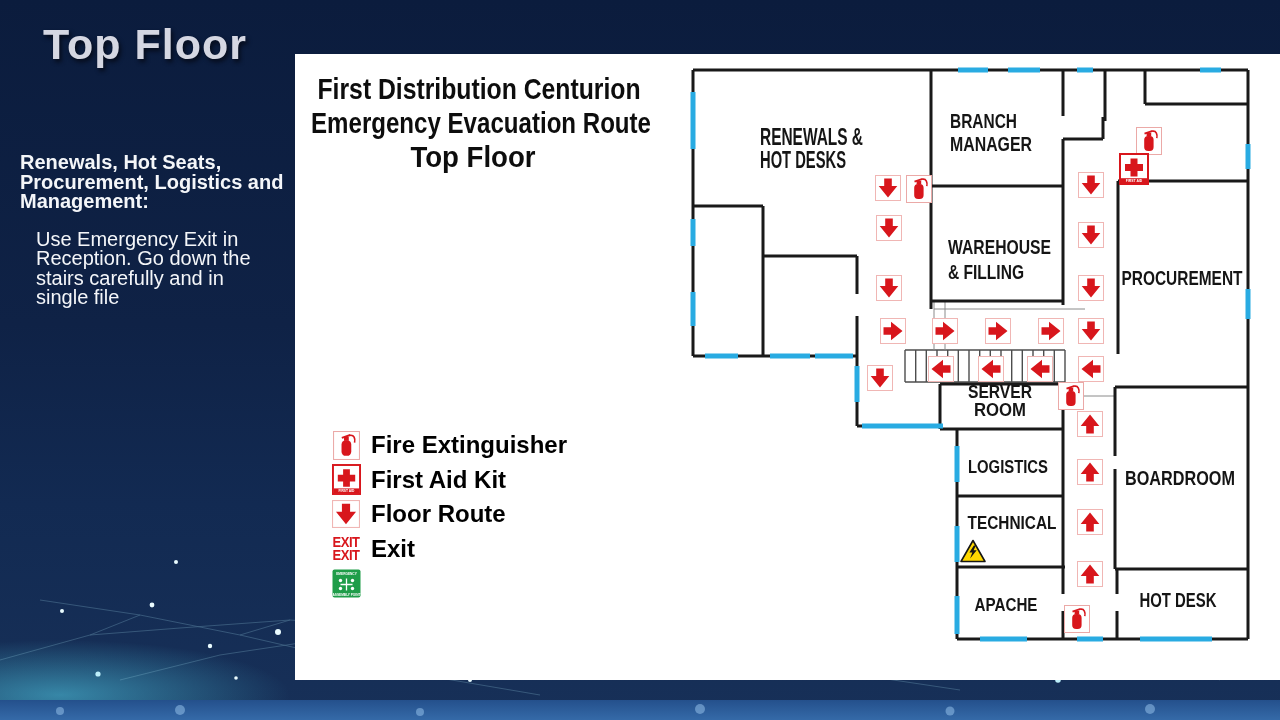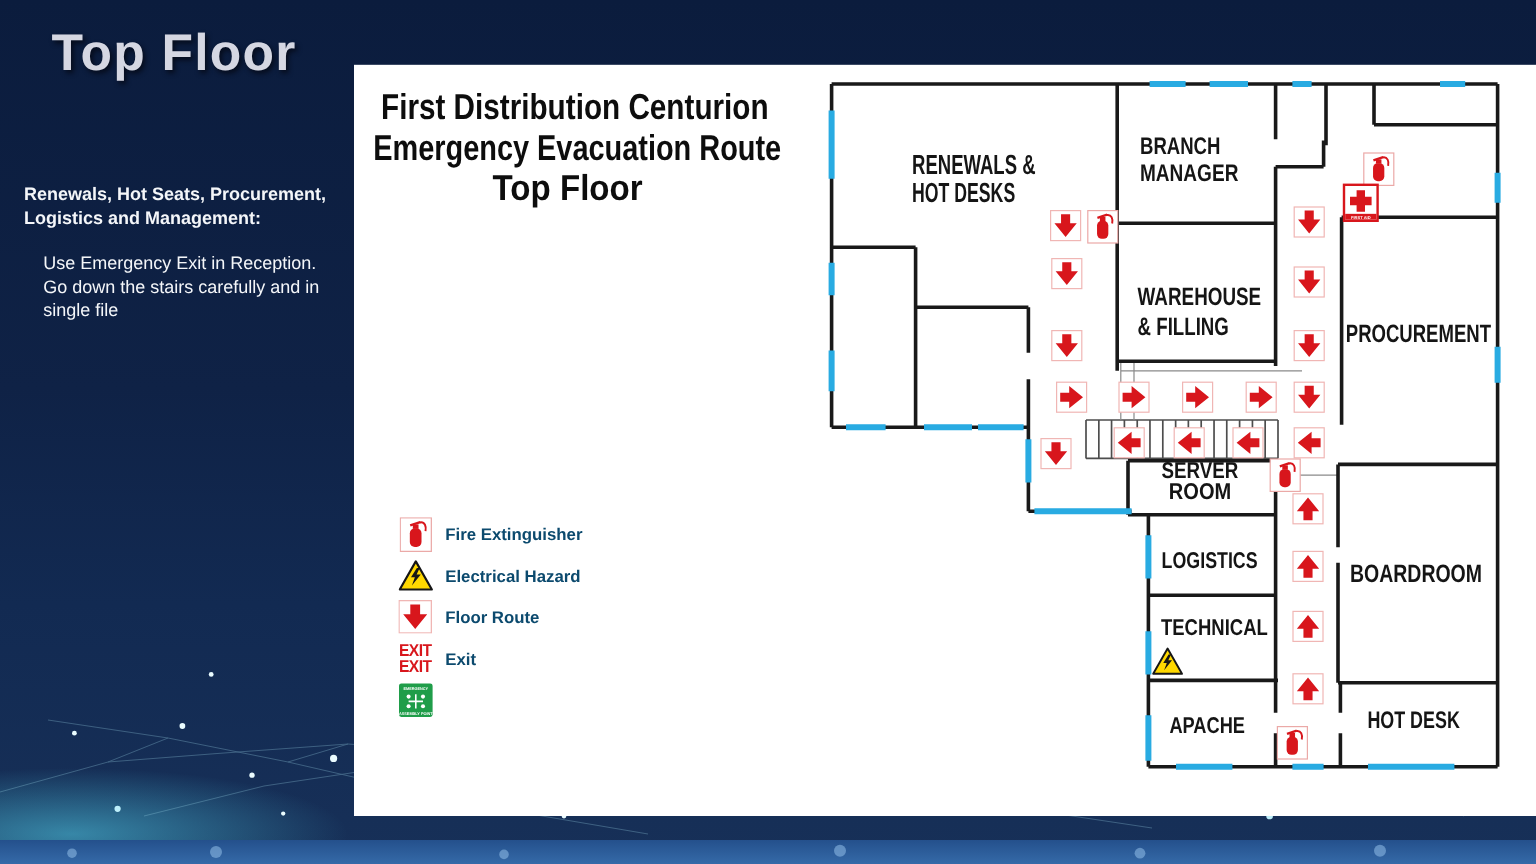--- a/index.html
+++ b/index.html
@@ -6,32 +6,32 @@
   body{
     width:1280px;height:720px;overflow:hidden;position:relative;
     font-family:"Liberation Sans", sans-serif;
     background:linear-gradient(180deg,#0b1c3d 0%,#0f2246 45%,#122a52 70%,#173058 100%);
   }
   .slide-title{
     position:absolute;left:43px;top:20px;
     font-size:43px;font-weight:bold;color:#d5d7e2;letter-spacing:1px;
     text-shadow:2px 3px 4px rgba(5,8,20,.85);
   }
-  .note{position:absolute;left:20px;top:153px;width:274px;color:#f4f6f9;font-size:15px;line-height:19.5px;}
+  .note{position:absolute;left:20px;top:153px;width:274px;color:#f4f6f9;font-size:20px;line-height:19.5px;}
   .note .head{font-weight:bold;margin:0 0 18px 0;}
   .note .body{margin:16px;}
   .panel{
     position:absolute;left:295px;top:54px;width:1056px;height:626px;background:#ffffff;
   }
   .panel svg.plan{position:absolute;left:0;top:0;}
   
   .legend{position:absolute;left:33px;top:374px;}
   .legend-row{display:flex;align-items:center;height:34.5px;}
   .legend-icn{width:36px;display:flex;justify-content:center;align-items:center;}
-  .legend-label{margin-left:7px;font-size:14px;font-weight:bold;color:#0c4a6e;white-space:nowrap;}
+  .legend-label{margin-left:7px;font-size:24px;font-weight:bold;color:#000000;white-space:nowrap;}
   .exit-sign{display:flex;flex-direction:column;align-items:center;color:var(--route-red);
     font-weight:800;font-size:13px;line-height:11.5px;letter-spacing:-0.5px;transform:scaleY(1.1);}
   
   .wall{stroke:var(--wall-black);stroke-width:3;fill:none;}
   .thinline{stroke:#8a8a8a;stroke-width:1;fill:none;}
   .stairs{stroke:#4d4d4d;stroke-width:1.4;fill:none;}
   .exitseg{stroke:var(--exit-door-blue);stroke-width:5;fill:none;}
   .roomlabel{font-weight:bold;fill:#151515;font-family:"Liberation Sans",sans-serif;}
   .maptitle{font-weight:bold;fill:#0d0d0d;font-family:"Liberation Sans",sans-serif;}
   .redfill{fill:var(--route-red);}
@@ -304,25 +304,25 @@
     <div class="legend-row">
       <span class="legend-icn">
           <svg width="27" height="29" viewBox="0 0 26 28">
             <use href="#sym-fire-extinguisher"></use>
           </svg>
         </span>
       <span class="legend-label">Fire Extinguisher</span>
     </div>
     <div class="legend-row">
       <span class="legend-icn">
-          <svg width="29" height="27" viewBox="0 0 26 24">
-            <use href="#sym-electrical-hazard"></use>
+          <svg width="29" height="31" viewBox="0 0 30 32">
+            <use href="#sym-first-aid"></use>
           </svg>
         </span>
-      <span class="legend-label">Electrical Hazard</span>
+      <span class="legend-label">First Aid Kit</span>
     </div>
     <div class="legend-row">
       <span class="legend-icn">
           <svg width="28" height="28" viewBox="0 0 26 26">
             <use href="#sym-exit-arrow"></use>
           </svg>
         </span>
       <span class="legend-label">Floor Route</span>
     </div>
     <div class="legend-row">

